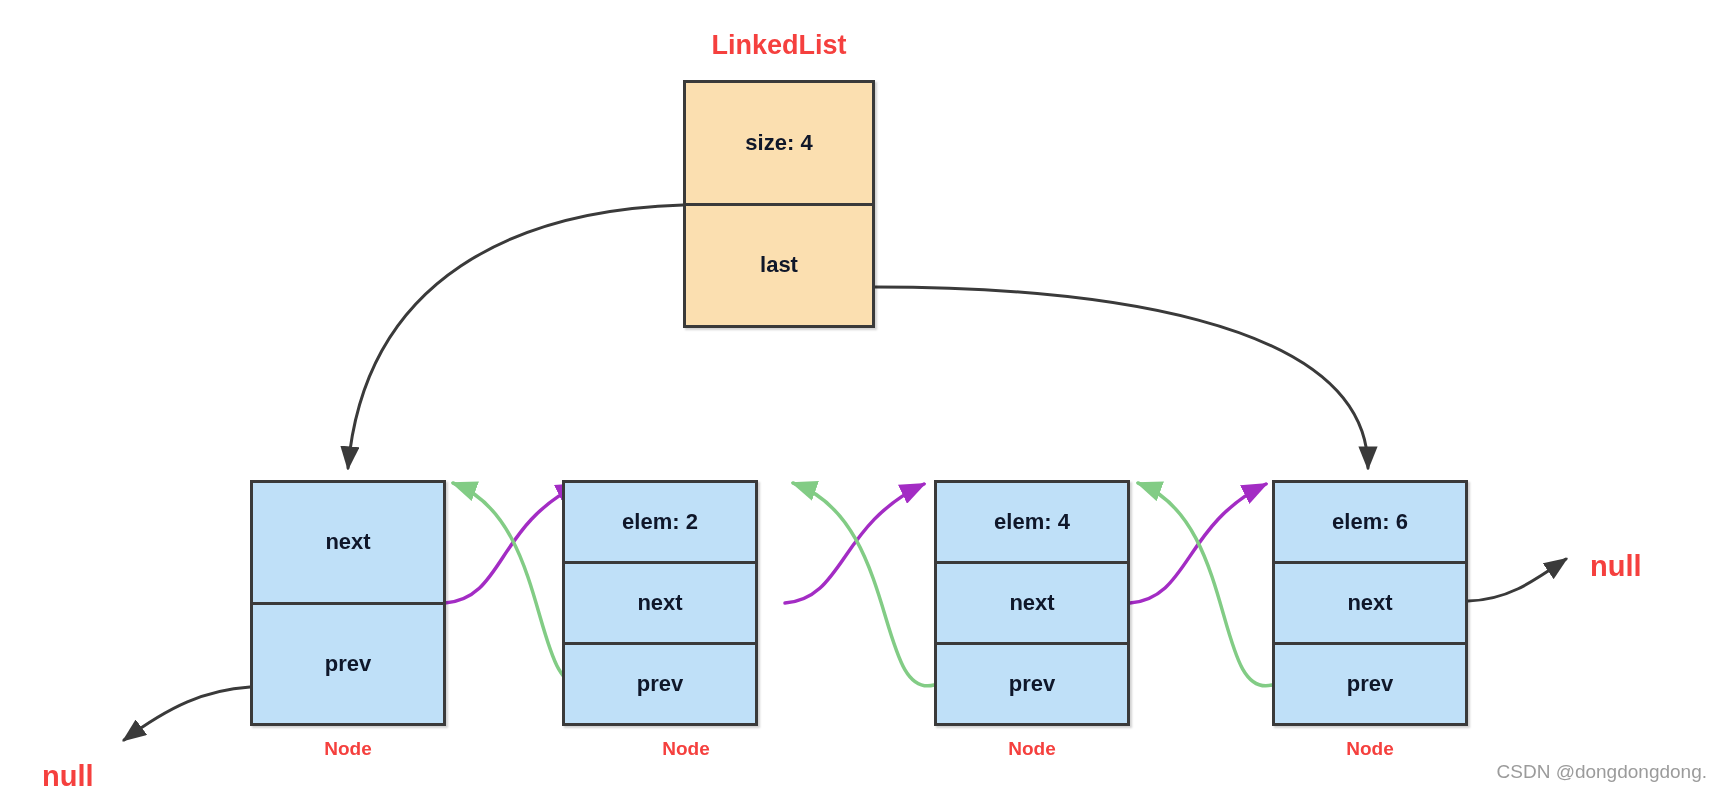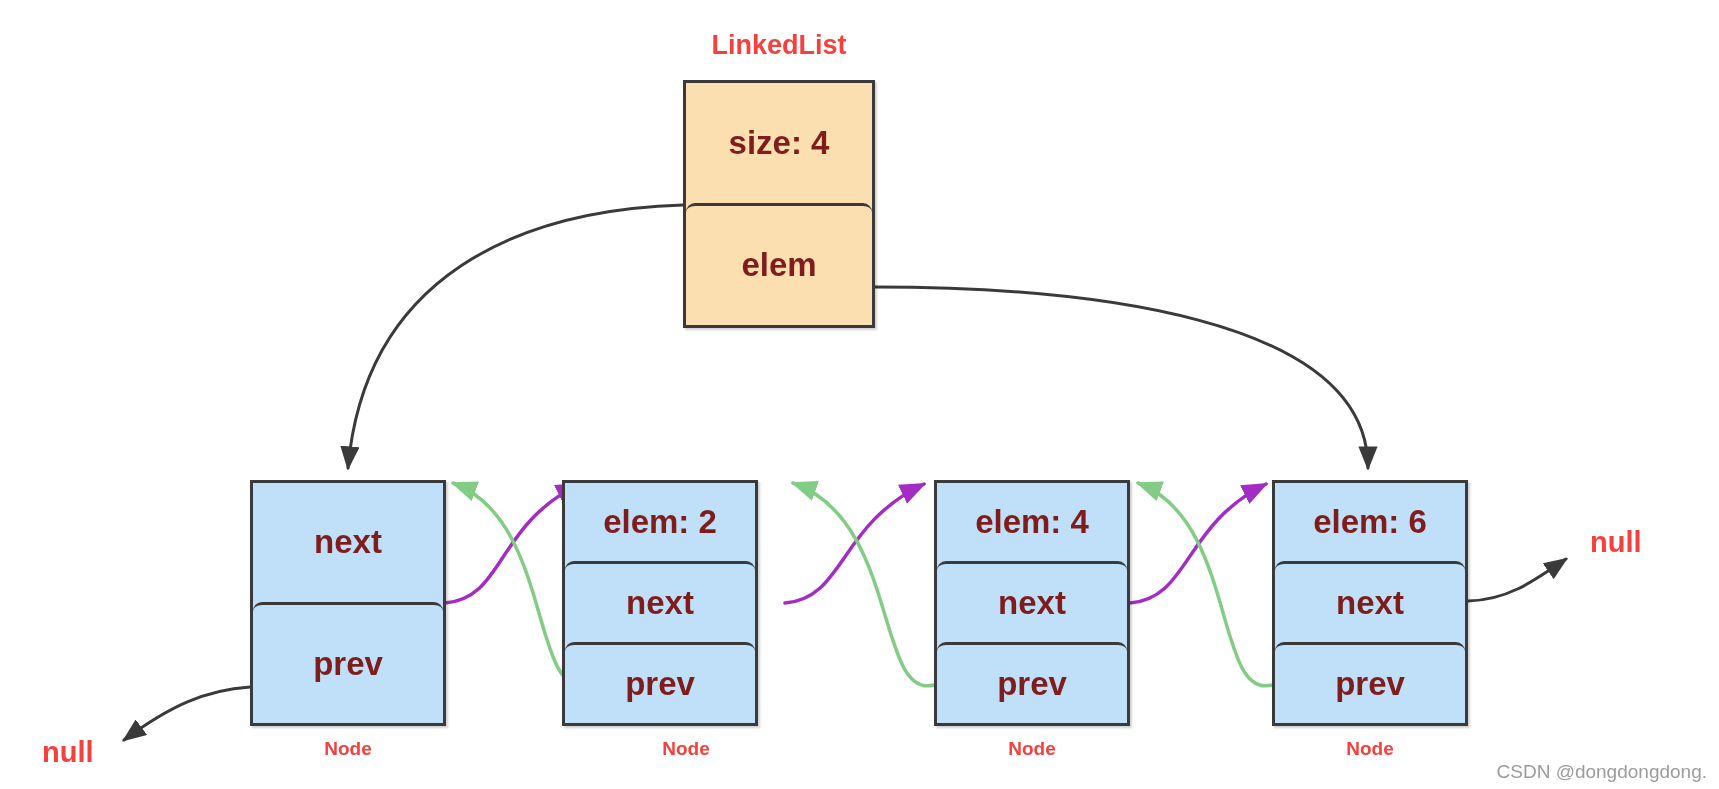--- a/index.html
+++ b/index.html
@@ -29,24 +29,23 @@
   .node-box { top: 480px; width: 196px; height: 246px; background: #bfe0f8; }
   #node-0 { left: 250px; }
   #node-1 { left: 562px; }
   #node-2 { left: 934px; }
   #node-3 { left: 1272px; }
   .cell {
     flex: 1;
     display: flex;
     align-items: center;
     justify-content: center;
-    font-size: 33px;
+    font-size: 22px;
     font-weight: bold;
-    color: #7f1d1d;
-    border-radius: 9px;
+    color: #0f172a;
   }
   .cell + .cell { border-top: 3px solid #3a3a3a; }
   .diagram-title {
     position: absolute;
     left: 659px; top: 30px; width: 240px;
     text-align: center;
     font-size: 27px;
     font-weight: bold;
     color: #f5403e;
   }
@@ -61,20 +60,21 @@
   }
   #node-label-0 { left: 250px; }
   #node-label-1 { left: 588px; }
   #node-label-2 { left: 934px; }
   #node-label-3 { left: 1272px; }
   .null-label {
     position: absolute;
     font-size: 29px;
     font-weight: bold;
     color: #f5403e;
+    margin-top: 24px;
   }
   #null-left  { left: 42px;  top: 736px; }
   #null-right { left: 1590px; top: 526px; }
   .watermark {
     position: absolute;
     right: 12px;
     bottom: 6px;
     font-size: 19px;
     color: #9b9b9b;
     margin-left: 16px;
@@ -112,21 +112,21 @@
 
     <path d="M 588 685 C 530 700 553 520 453 483" fill="none" stroke="#82cc85" stroke-width="3.5" stroke-linecap="round" marker-end="url(#arr-green)"></path>
     <path d="M 934 685 C 876 700 899 520 793 483" fill="none" stroke="#82cc85" stroke-width="3.5" stroke-linecap="round" marker-end="url(#arr-green)"></path>
     <path d="M 1272 685 C 1214 700 1237 520 1138 483" fill="none" stroke="#82cc85" stroke-width="3.5" stroke-linecap="round" marker-end="url(#arr-green)"></path>
   </svg>
 
   <div class="diagram-title">LinkedList</div>
 
   <div class="struct-box ll-box">
     <div class="cell">size: 4</div>
-    <div class="cell">elem</div>
+    <div class="cell">last</div>
   </div>
 
   <div class="struct-box node-box" id="node-0">
     <div class="cell">next</div>
     <div class="cell">prev</div>
   </div>
 
   <div class="struct-box node-box" id="node-1">
     <div class="cell">elem: 2</div>
     <div class="cell">next</div>

